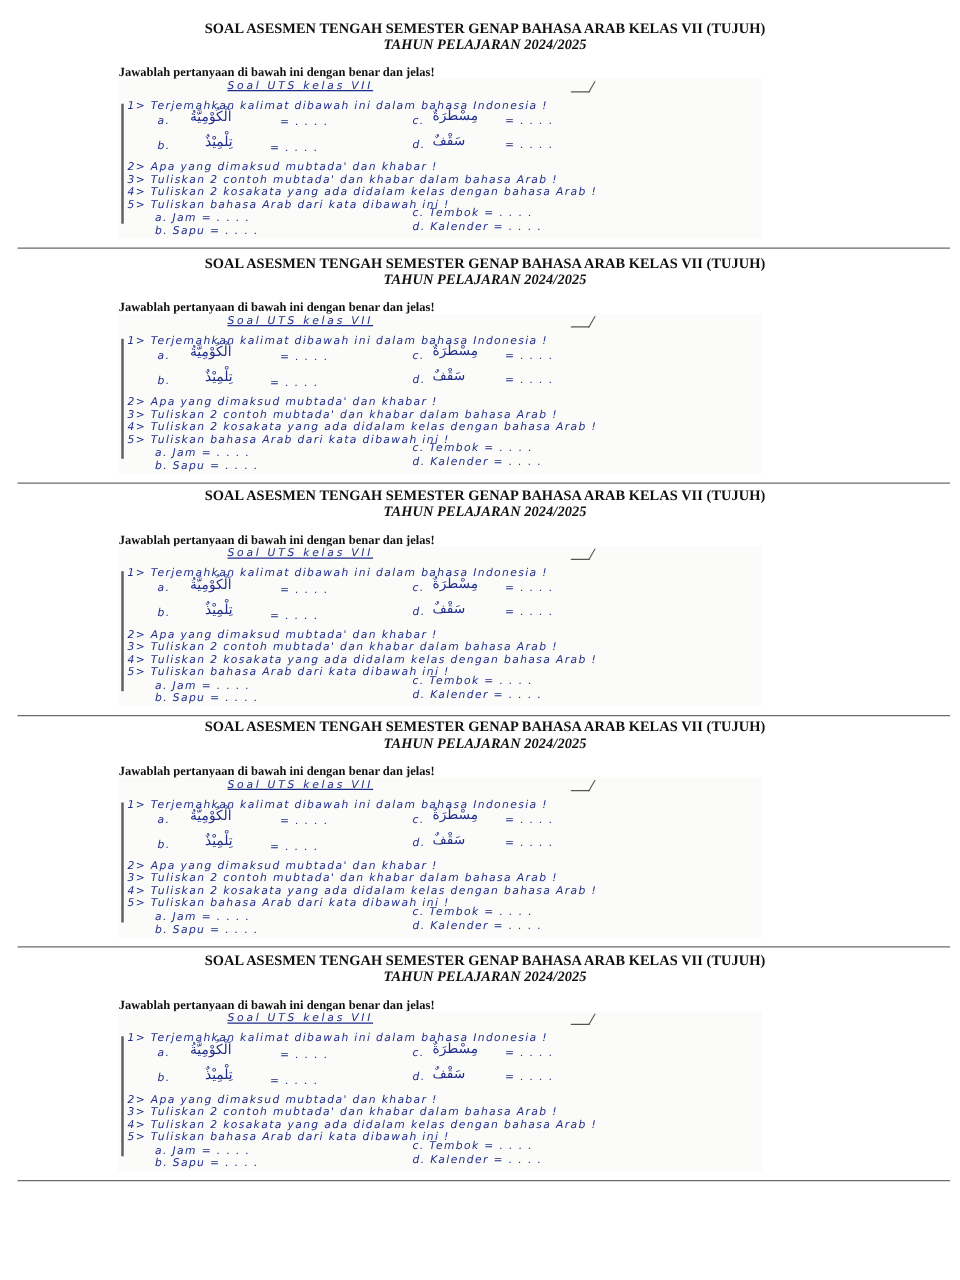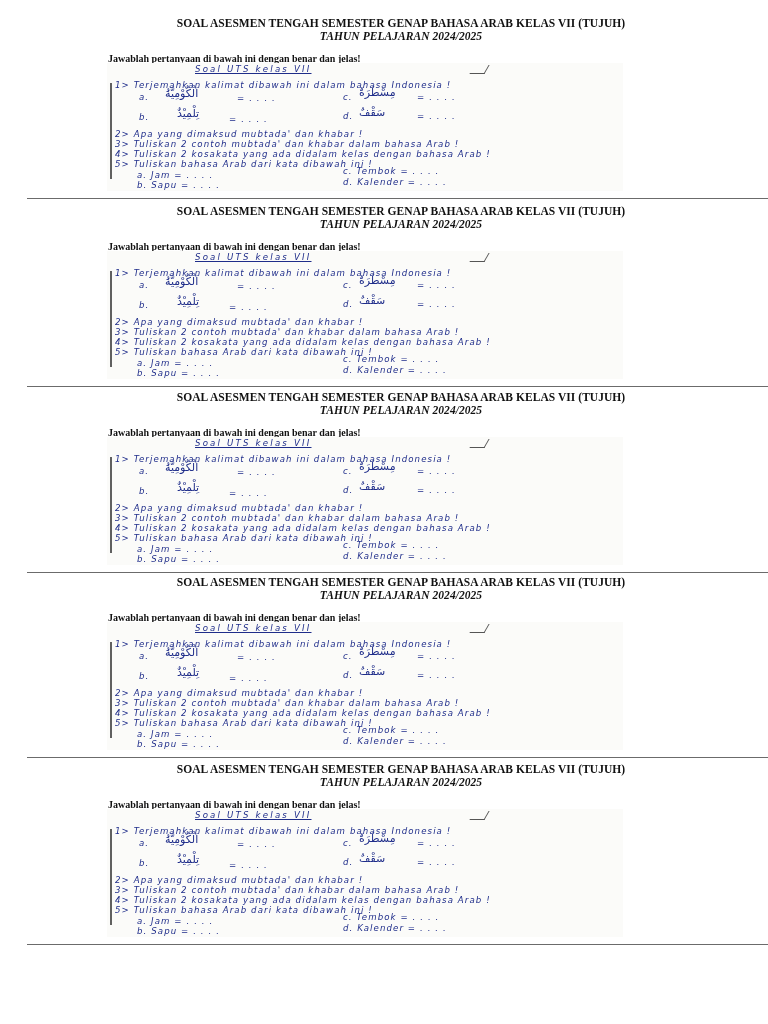--- a/index.html
+++ b/index.html
@@ -1,17 +1,17 @@
 <!DOCTYPE html>
 <html><head>
 <meta charset="utf-8">
 <style>
   html, body { margin: 0; padding: 0; background: #ffffff; }
   body { width: 768px; height: 1024px; position: relative; overflow: hidden; font-family: "Liberation Serif", serif; color: #111; }
-  .section { position: absolute; left: 17px; width: 608px; height: 187px; }
+  .section { position: absolute; left: 4px; width: 608px; height: 187px; }
   .title { position: absolute; left: 0; width: 768px; text-align: center; font-weight: bold; font-size: 11.5px; line-height: 13px; letter-spacing: 0.05px; }
   .title.l1 { top: 17px; }
   .title.l2 { top: 30px; font-style: italic; }
   .instruction { position: absolute; left: 91px; top: 52px; font-weight: bold; font-size: 10px; line-height: 13px; }
   .scan { position: absolute; left: 90px; top: 63px; width: 516px; height: 128px; background: #fbfbf9; overflow: hidden; }
   .scan .edge { position: absolute; left: 3px; top: 20px; width: 2px; height: 96px; background: #3a3a3a; opacity: 0.8; }
   .scan .tick { position: absolute; left: 365px; top: 2px; width: 14px; height: 8px; border-bottom: 1px solid #555; border-right: 1px solid #555; transform: skewX(-30deg); }
   .hw { position: absolute; font-family: "DejaVu Sans", sans-serif; font-style: italic; color: #1f2d8a; font-size: 8.6px; line-height: 10px; white-space: nowrap; letter-spacing: 1.1px; }
   .hw.heading { text-decoration: underline; text-decoration-color: #1f2d8a; letter-spacing: 2.2px; }
   .hw.ar { font-style: normal; font-size: 11px; letter-spacing: 0; }

